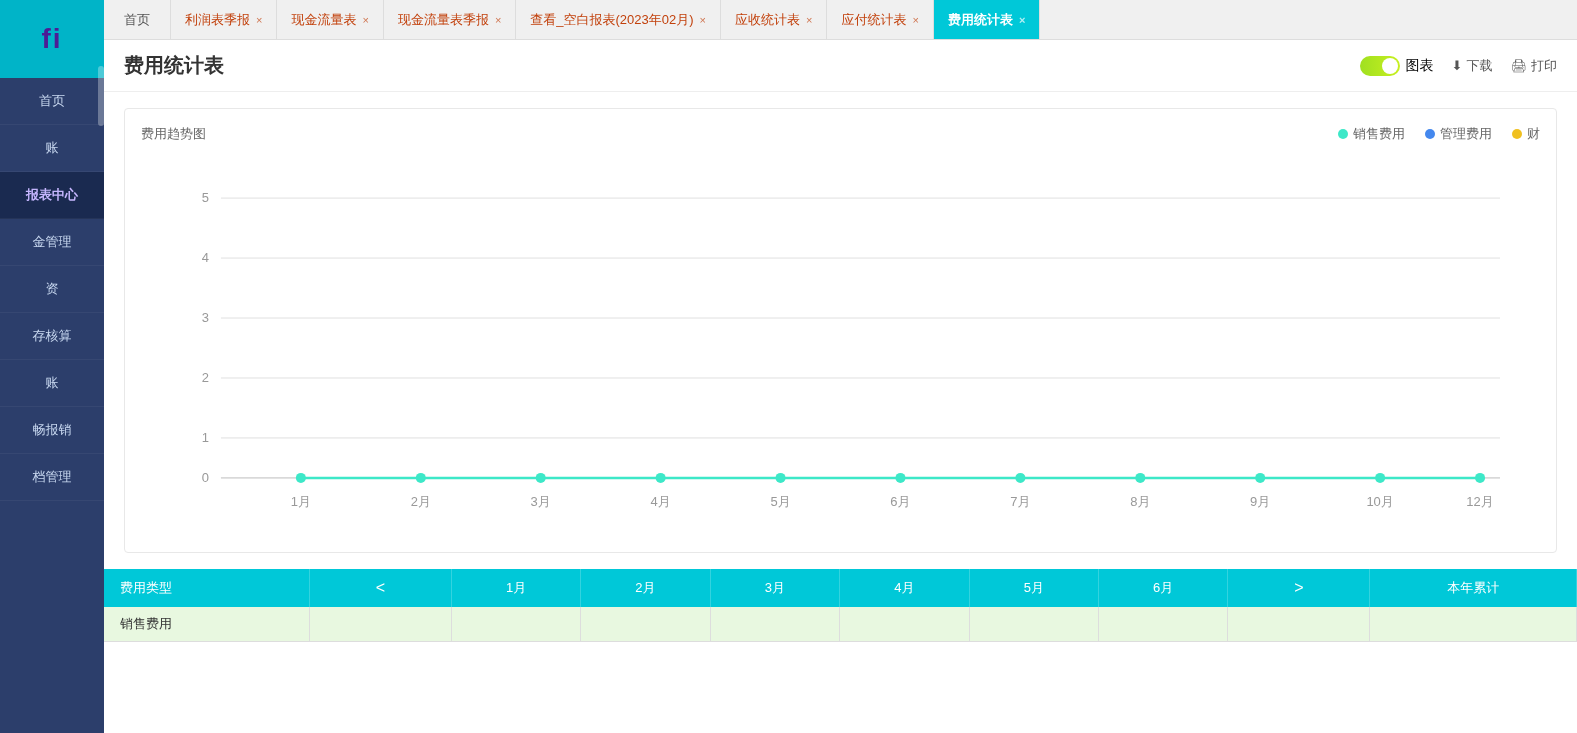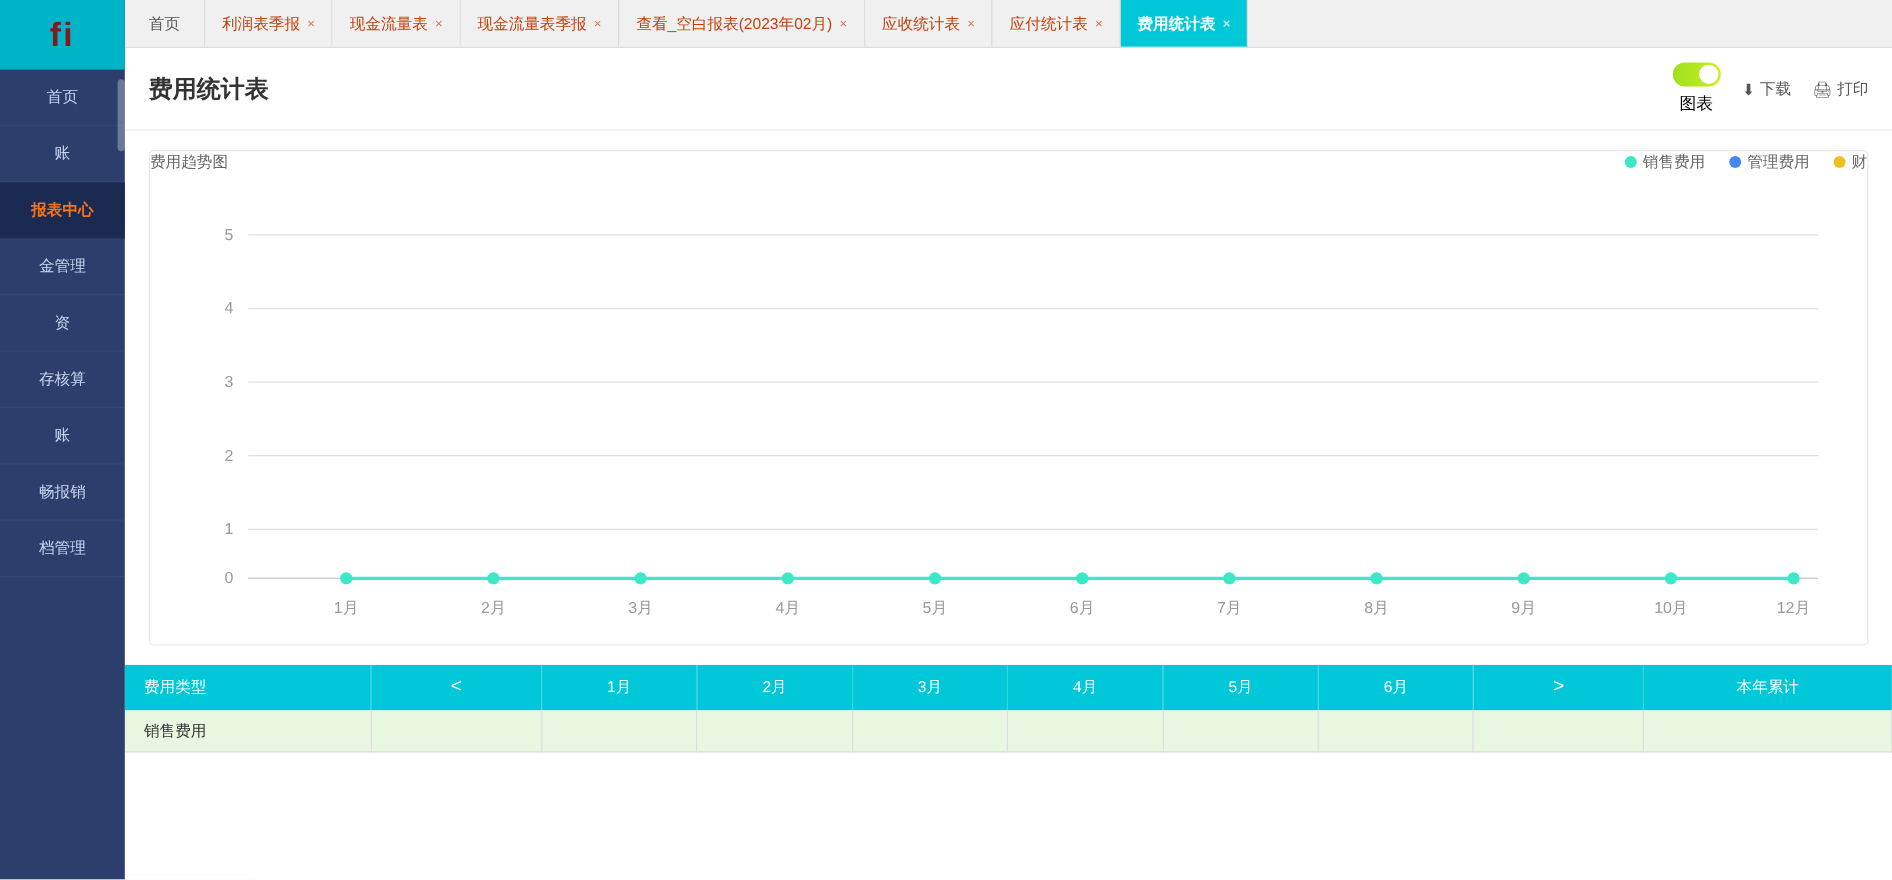--- a/index.html
+++ b/index.html
@@ -11,40 +11,40 @@
       background: #2c3e6b;
       color: #c8d8f0;
       display: flex;
       flex-direction: column;
       flex-shrink: 0;
       height: 100%;
       position: relative;
     }
     .sidebar-logo {
       background: #00b4c8;
-      height: 58px;
+      height: 78px;
       display: flex;
       align-items: center;
       justify-content: center;
       font-size: 28px;
       font-weight: bold;
-      color: #7f1d1d;
+      color: #4c1d95;
       letter-spacing: 2px;
     }
     .sidebar-item {
       padding: 14px 8px;
       text-align: center;
       cursor: pointer;
       font-size: 13px;
       color: #c8d8f0;
       border-bottom: 1px solid rgba(255,255,255,0.05);
     }
     .sidebar-item.active {
       background: #1a2a50;
-      color: #f97316;
+      color: #c4b5fd;
       font-weight: bold;
     }
     .sidebar-scrollbar {
       position: absolute;
       right: 0;
       top: 66px;
       width: 6px;
       height: 60px;
       background: rgba(255,255,255,0.3);
       border-radius: 3px;
@@ -126,21 +126,20 @@
     }
     .header-actions {
       display: flex;
       align-items: center;
       gap: 18px;
     }
     .toggle-wrapper {
       display: flex;
       align-items: center;
       gap: 6px;
-      flex-direction: column;
     }
     .toggle {
       width: 40px;
       height: 20px;
       background: linear-gradient(to right, #a0e020, #c8f020);
       border-radius: 10px;
       position: relative;
       cursor: pointer;
     }
     .toggle::after {
@@ -160,20 +159,21 @@
       cursor: pointer;
       color: #555;
       font-size: 13px;
     }
 
     
     .chart-section {
       margin: 16px 20px;
       border: 1px solid #e8e8e8;
       border-radius: 4px;
+      padding: 16px;
       background: white;
       flex-shrink: 0;
     }
     .chart-header {
       display: flex;
       justify-content: space-between;
       align-items: center;
       margin-bottom: 10px;
     }
     .chart-title {

